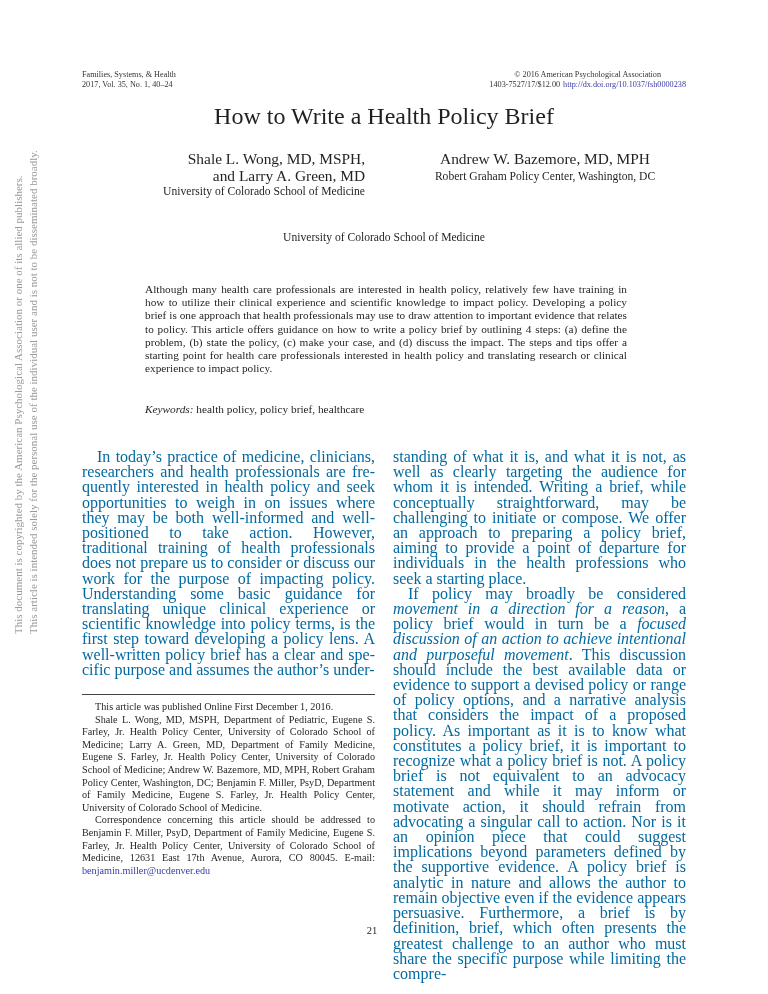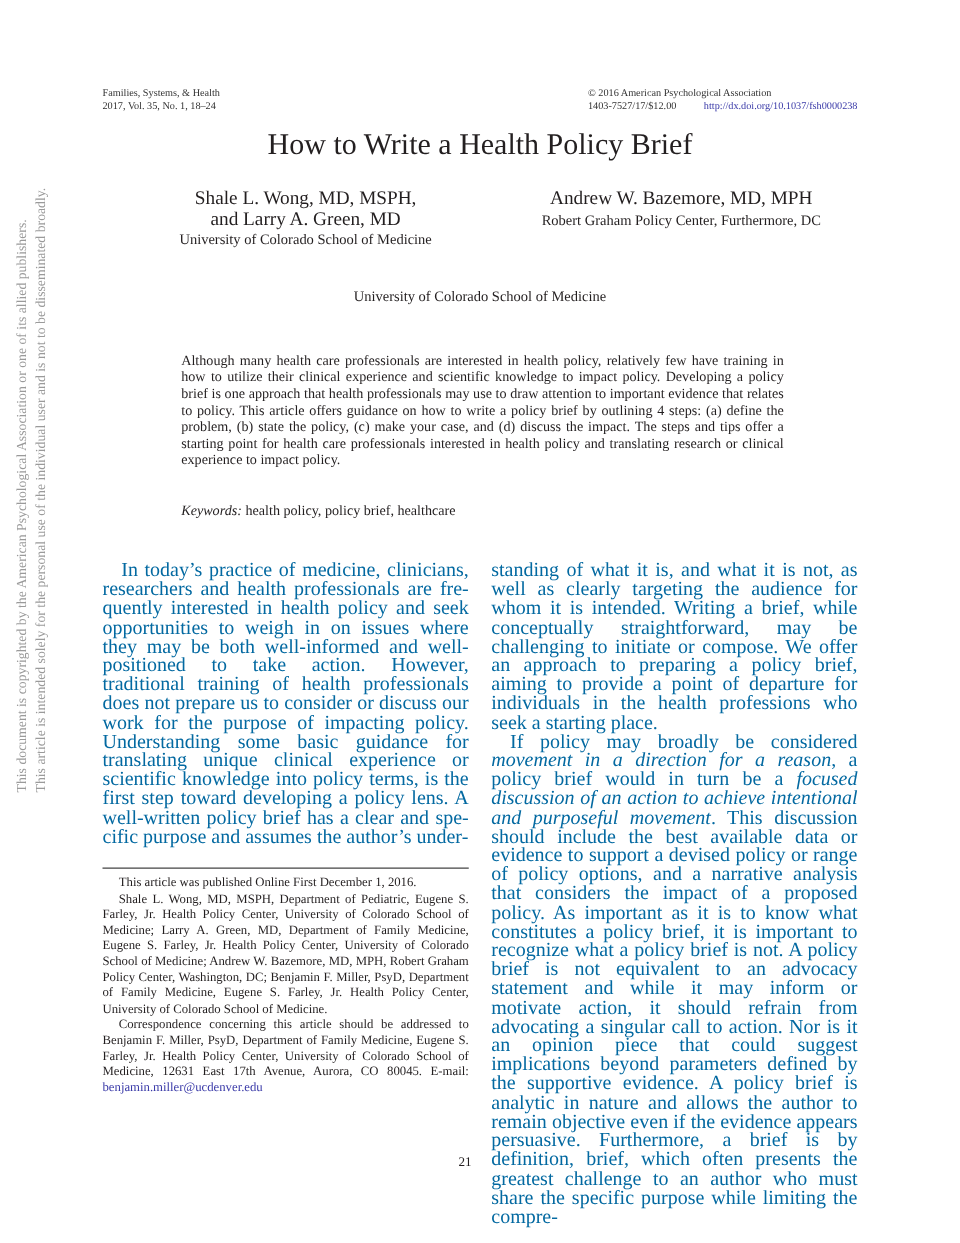--- a/index.html
+++ b/index.html
@@ -18,22 +18,22 @@
     .page-header {
       position: absolute;
       top: 70px;
       left: 82px;
       right: 82px;
       font-size: 8.2px;
       line-height: 10px;
       color: #333;
     }
     .page-header .left { position: absolute; left: 0; top: 0; }
-    .page-header .right { position: absolute; right: 0; top: 0; text-align: left; }
-    .doi-link { color: #3a3aa8; margin-left: 22px; text-decoration: none; }
+    .page-header .right { position: absolute; right: 0; top: 0; text-align: center; }
+    .doi-link { color: #3a3aa8; margin-left: 3px; text-decoration: none; }
 
     .title {
       position: absolute;
       top: 103px;
       left: 0;
       width: 768px;
       text-align: center;
       font-size: 24px;
       line-height: 26px;
       color: #231f20;
@@ -126,40 +126,40 @@
       text-align: center;
       font-size: 10.5px;
     }
   </style>
 </head>
 <body>
 
 <div class="page-header">
   <div class="left">
     <div>Families, Systems, &amp; Health</div>
-    <div>2017, Vol. 35, No. 1, 18–24</div>
+    <div>2017, Vol. 35, No. 1, 40–24</div>
   </div>
   <div class="right">
     <div>© 2016 American Psychological Association</div>
     <div>
       <span>1403-7527/17/$12.00</span><a class="doi-link">http://dx.doi.org/10.1037/fsh0000238</a>
     </div>
   </div>
 </div>
 
 <div class="title">How to Write a Health Policy Brief</div>
 
-<div class="author-block" style="top:150px; left:112px; width:265px;">
+<div class="author-block" style="top:150px; left:100px; width:265px;text-align:right;">
   <div class="author-name">Shale L. Wong, MD, MSPH,</div>
   <div class="author-name">and Larry A. Green, MD</div>
   <div class="affil">University of Colorado School of Medicine</div>
 </div>
 <div class="author-block" style="top:150px; left:395px; width:300px;">
   <div class="author-name">Andrew W. Bazemore, MD, MPH</div>
-  <div class="affil" style="margin-top:2px;">Robert Graham Policy Center, Furthermore, DC</div>
+  <div class="affil" style="margin-top:2px;">Robert Graham Policy Center, Washington, DC</div>
 </div>
 <div class="author-block" style="top:228px; left:0; width:768px;">
   <div class="affil" style="margin-top:2px;">University of Colorado School of Medicine</div>
 </div>
 
 <div class="watermark">
   <div class="watermark-line" style="left:12px; top:634px;">This document is copyrighted by the American Psychological Association or one of its allied publishers.</div>
   <div class="watermark-line" style="left:27px; top:634px;">This article is intended solely for the personal use of the individual user and is not to be disseminated broadly.</div>
 </div>
 

